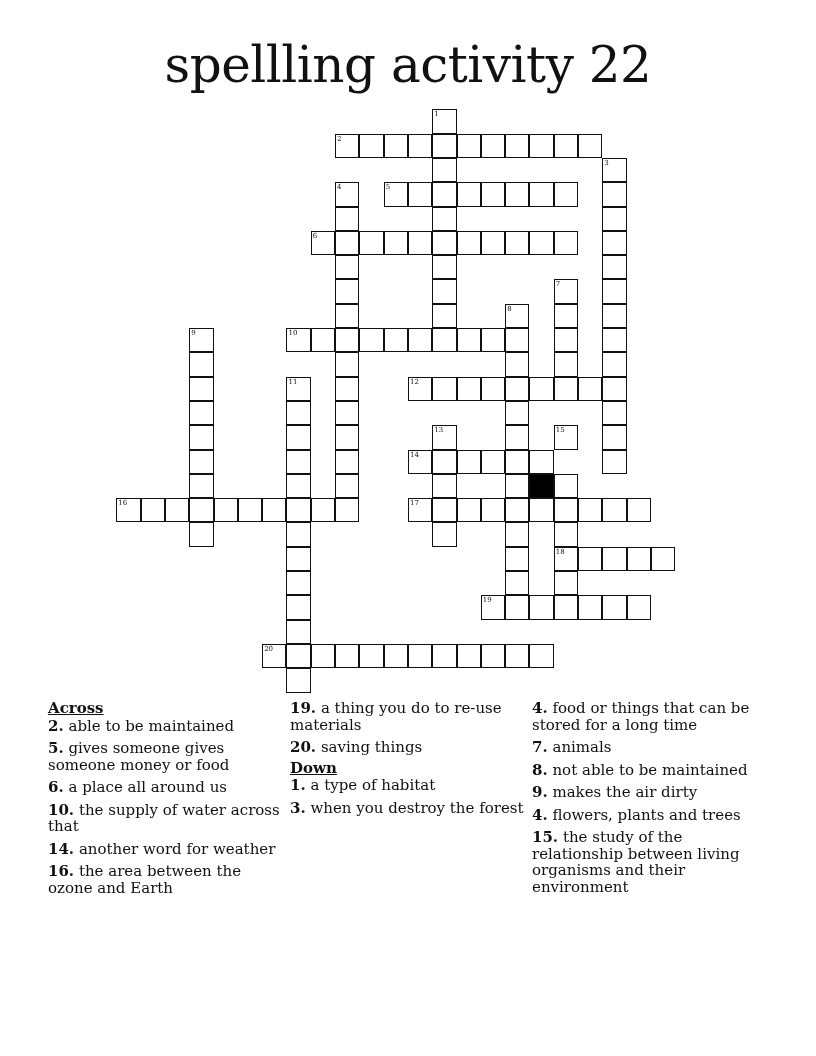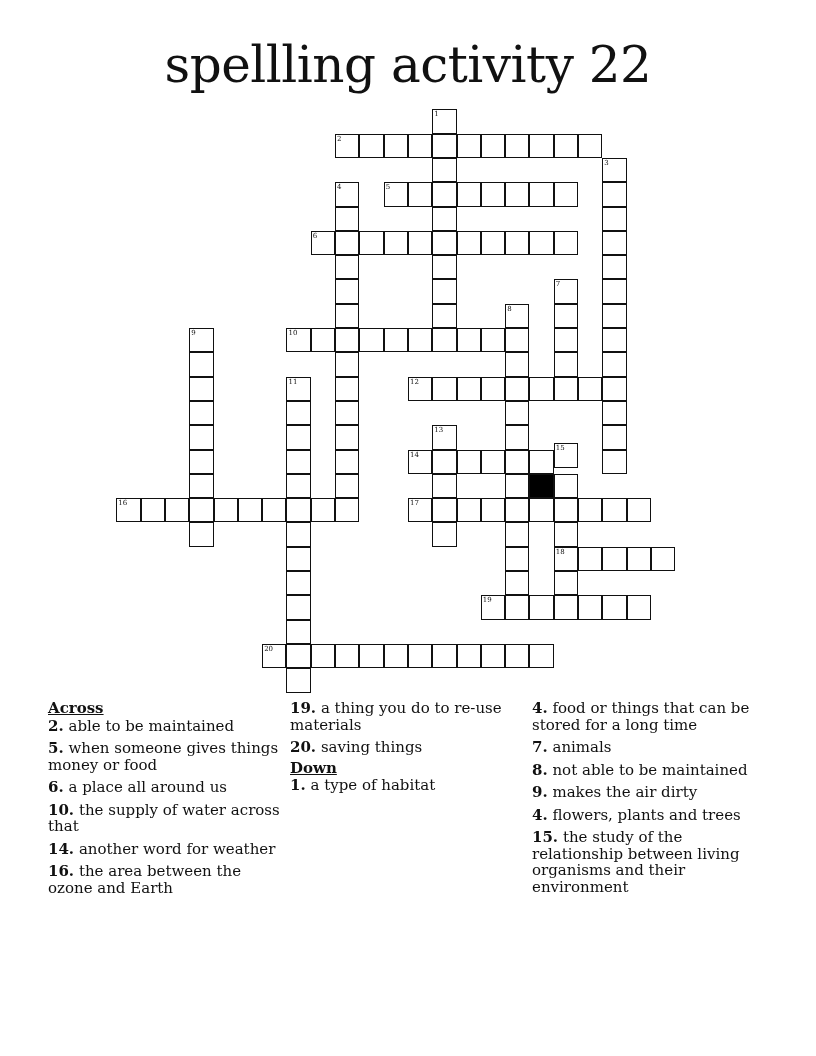--- a/index.html
+++ b/index.html
@@ -170,21 +170,21 @@
     <div class="cell" style="left: 432.9px; top: 450.2px;"></div>
     <div class="cell" style="left: 432.9px; top: 474.5px;"></div>
     <div class="cell" style="left: 432.9px; top: 498.8px;"></div>
     <div class="cell" style="left: 432.9px; top: 523.1px;"></div>
     <div class="cell" style="left: 408.6px; top: 450.2px;">
       <span class="num">14</span>
     </div>
     <div class="cell" style="left: 457.2px; top: 450.2px;"></div>
     <div class="cell" style="left: 481.5px; top: 450.2px;"></div>
     <div class="cell" style="left: 530.1px; top: 450.2px;"></div>
-    <div class="cell" style="left: 554.4px; top: 444px; padding-left: 11px;">
+    <div class="cell" style="left: 554.4px; top: 426px; padding-left: 11px;">
       <span class="num">15</span>
     </div>
     <div class="cell" style="left: 554.4px; top: 474.5px;"></div>
     <div class="cell" style="left: 554.4px; top: 498.8px;"></div>
     <div class="cell" style="left: 554.4px; top: 523.1px;"></div>
     <div class="cell" style="left: 554.4px; top: 547.4px;">
       <span class="num">18</span>
     </div>
     <div class="cell" style="left: 554.4px; top: 571.7px;"></div>
     <div class="cell" style="left: 554.4px; top: 596px;"></div>
@@ -229,32 +229,33 @@
     <div class="cell" style="left: 457.2px; top: 644.6px;"></div>
     <div class="cell" style="left: 481.5px; top: 644.6px;"></div>
     <div class="cell" style="left: 505.8px; top: 644.6px;"></div>
     <div class="cell" style="left: 530.1px; top: 644.6px;"></div>
     <div class="cell black" style="left: 530.1px; top: 474.5px;"></div>
   </div>
 
 <div class="clues col1">
   <div class="hdr">Across</div>
   <div class="clue"><b>2.</b> <span>able to be maintained</span></div>
-  <div class="clue"><b>5.</b> <span>when someone gives things money or food</span></div>
+  <div class="clue"><b>5.</b> <span>gives someone gives someone money or food</span></div>
   <div class="clue"><b>6.</b> <span>a place all around us</span></div>
   <div class="clue"><b>10.</b> <span>the supply of water across that</span></div>
   <div class="clue"><b>14.</b> <span>another word for weather</span></div>
   <div class="clue"><b>16.</b> <span>the area between the ozone and Earth</span></div>
 </div>
 
 <div class="clues col2">
   <div class="clue"><b>19.</b> <span>a thing you do to re-use materials</span></div>
   <div class="clue"><b>20.</b> <span>saving things</span></div>
   <div class="hdr hdr2">Down</div>
   <div class="clue"><b>1.</b> <span>a type of habitat</span></div>
+  <div class="clue"><b>3.</b> <span>when you destroy the forest</span></div>
 </div>
 
 <div class="clues col3">
   <div class="clue"><b>4.</b> <span>food or things that can be stored for a long time</span></div>
   <div class="clue"><b>7.</b> <span>animals</span></div>
   <div class="clue"><b>8.</b> <span>not able to be maintained</span></div>
   <div class="clue"><b>9.</b> <span>makes the air dirty</span></div>
   <div class="clue"><b>4.</b> <span>flowers, plants and trees</span></div>
   <div class="clue"><b>15.</b> <span>the study of the relationship between living organisms and their environment</span></div>
 </div>

